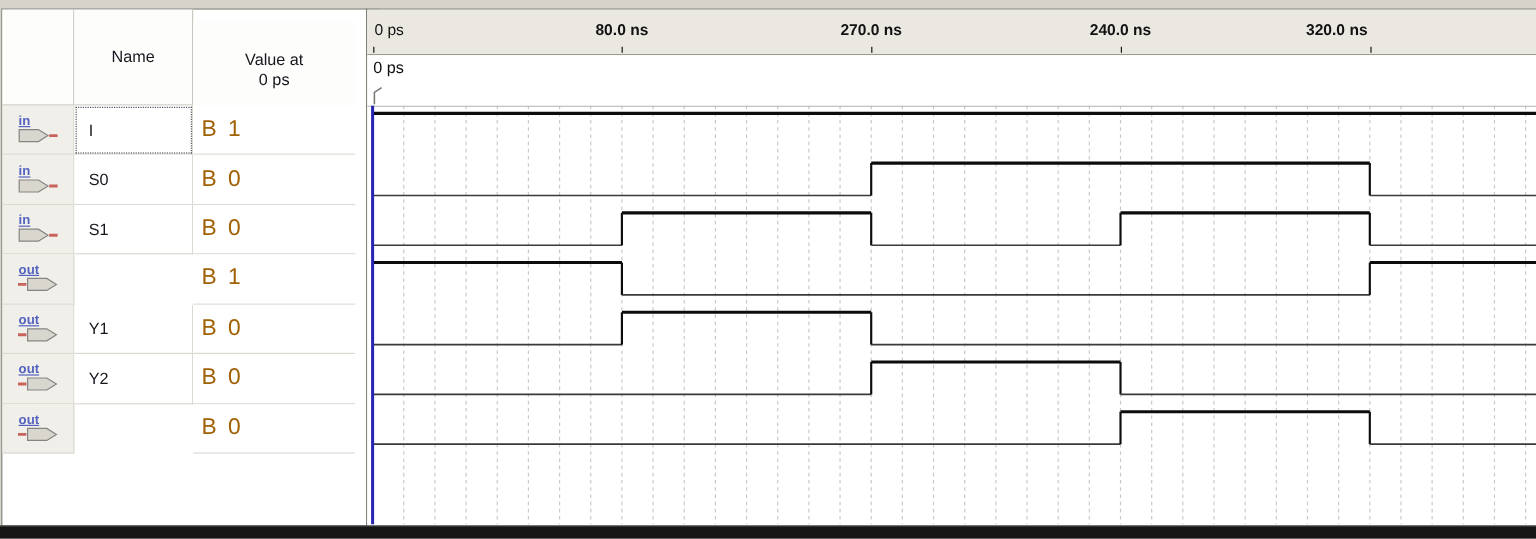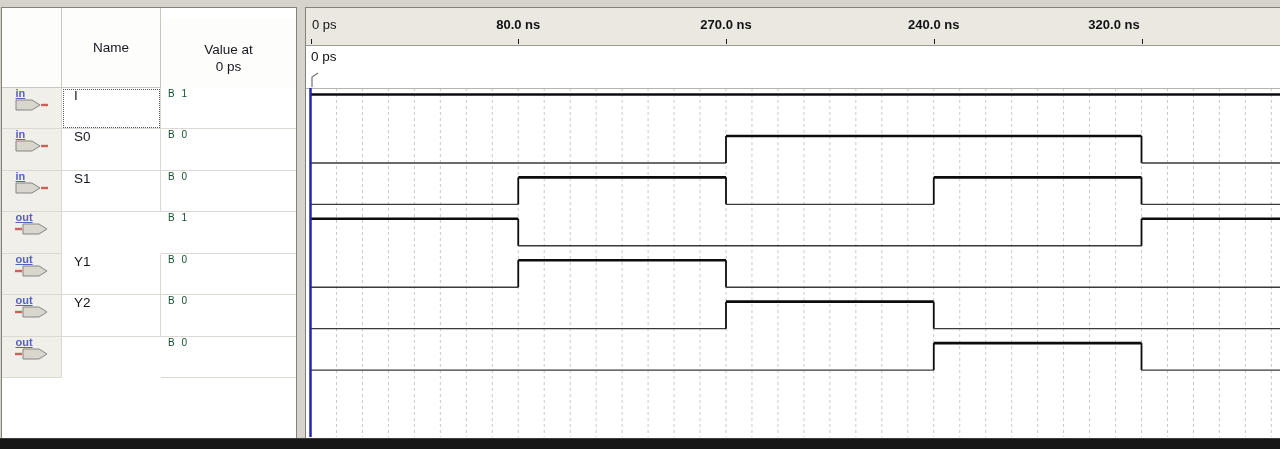--- a/index.html
+++ b/index.html
@@ -5,43 +5,43 @@
   html,body{margin:0;padding:0;}
   body{
     width:1280px;height:449px;position:relative;overflow:hidden;
     background:#d6d3cb;
     font-family:"Liberation Sans", sans-serif;
     -webkit-font-smoothing:antialiased;
   }
   
   #signal-panel{
     position:absolute;left:1px;top:7px;width:294px;height:430px;
-    background:#ffffff;border:1px solid #82827a;box-sizing:content-box;
+    background:#ffffff;border:1px solid #82827a;box-sizing:content-box;padding-left:20px;
   }
   .hdr-cell{
     position:absolute;top:0;height:80px;background:#fdfdfc;
     border-right:1px solid #c9c7c0;border-bottom:1px solid #c9c7c0;
     display:flex;align-items:center;justify-content:center;
     font-size:13.5px;color:#16161e;text-align:center;line-height:17px;
     box-sizing:border-box;
   }
   #hdr-icon{left:0;width:60px;}
   #hdr-name{left:60px;width:99px;}
   #hdr-value{left:159px;width:135px;border-right:none;margin-top:10px;}
   .sig-row{position:absolute;left:0;width:294px;height:41px;}
   .cell{
     position:absolute;top:0;height:100%;box-sizing:border-box;
     border-right:1px solid #dbd9d2;border-bottom:1px solid #dbd9d2;
-    display:flex;align-items:flex-start;
+    display:flex;align-items:center;
   }
   .icon-cell{left:0;width:60px;background:#f1efe9;justify-content:center;}
   .name-cell{left:60px;width:99px;background:#fff;padding-left:12px;
     font-size:13.5px;color:#16161e;}
   .value-cell{left:159px;width:135px;background:#fff;padding-left:7px;
-    font-size:10px;color:#14532d;border-right:none;word-spacing:4px;}
+    font-size:19px;color:#a16207;border-right:none;word-spacing:4px;}
   .name-cell.selected{outline:1px dotted #55555f;outline-offset:-2px;}
   .port-icon{display:flex;flex-direction:column;align-items:flex-start;line-height:10px;}
   .port-icon .dir-label{
     font-size:11px;font-weight:bold;color:#5563c0;text-decoration:underline;
     margin-left:1px;
   }
   
   #wave-panel{
     position:absolute;left:305px;top:7px;width:975px;height:430px;
     background:#ffffff;border-left:1px solid #82827a;border-top:1px solid #82827a;

